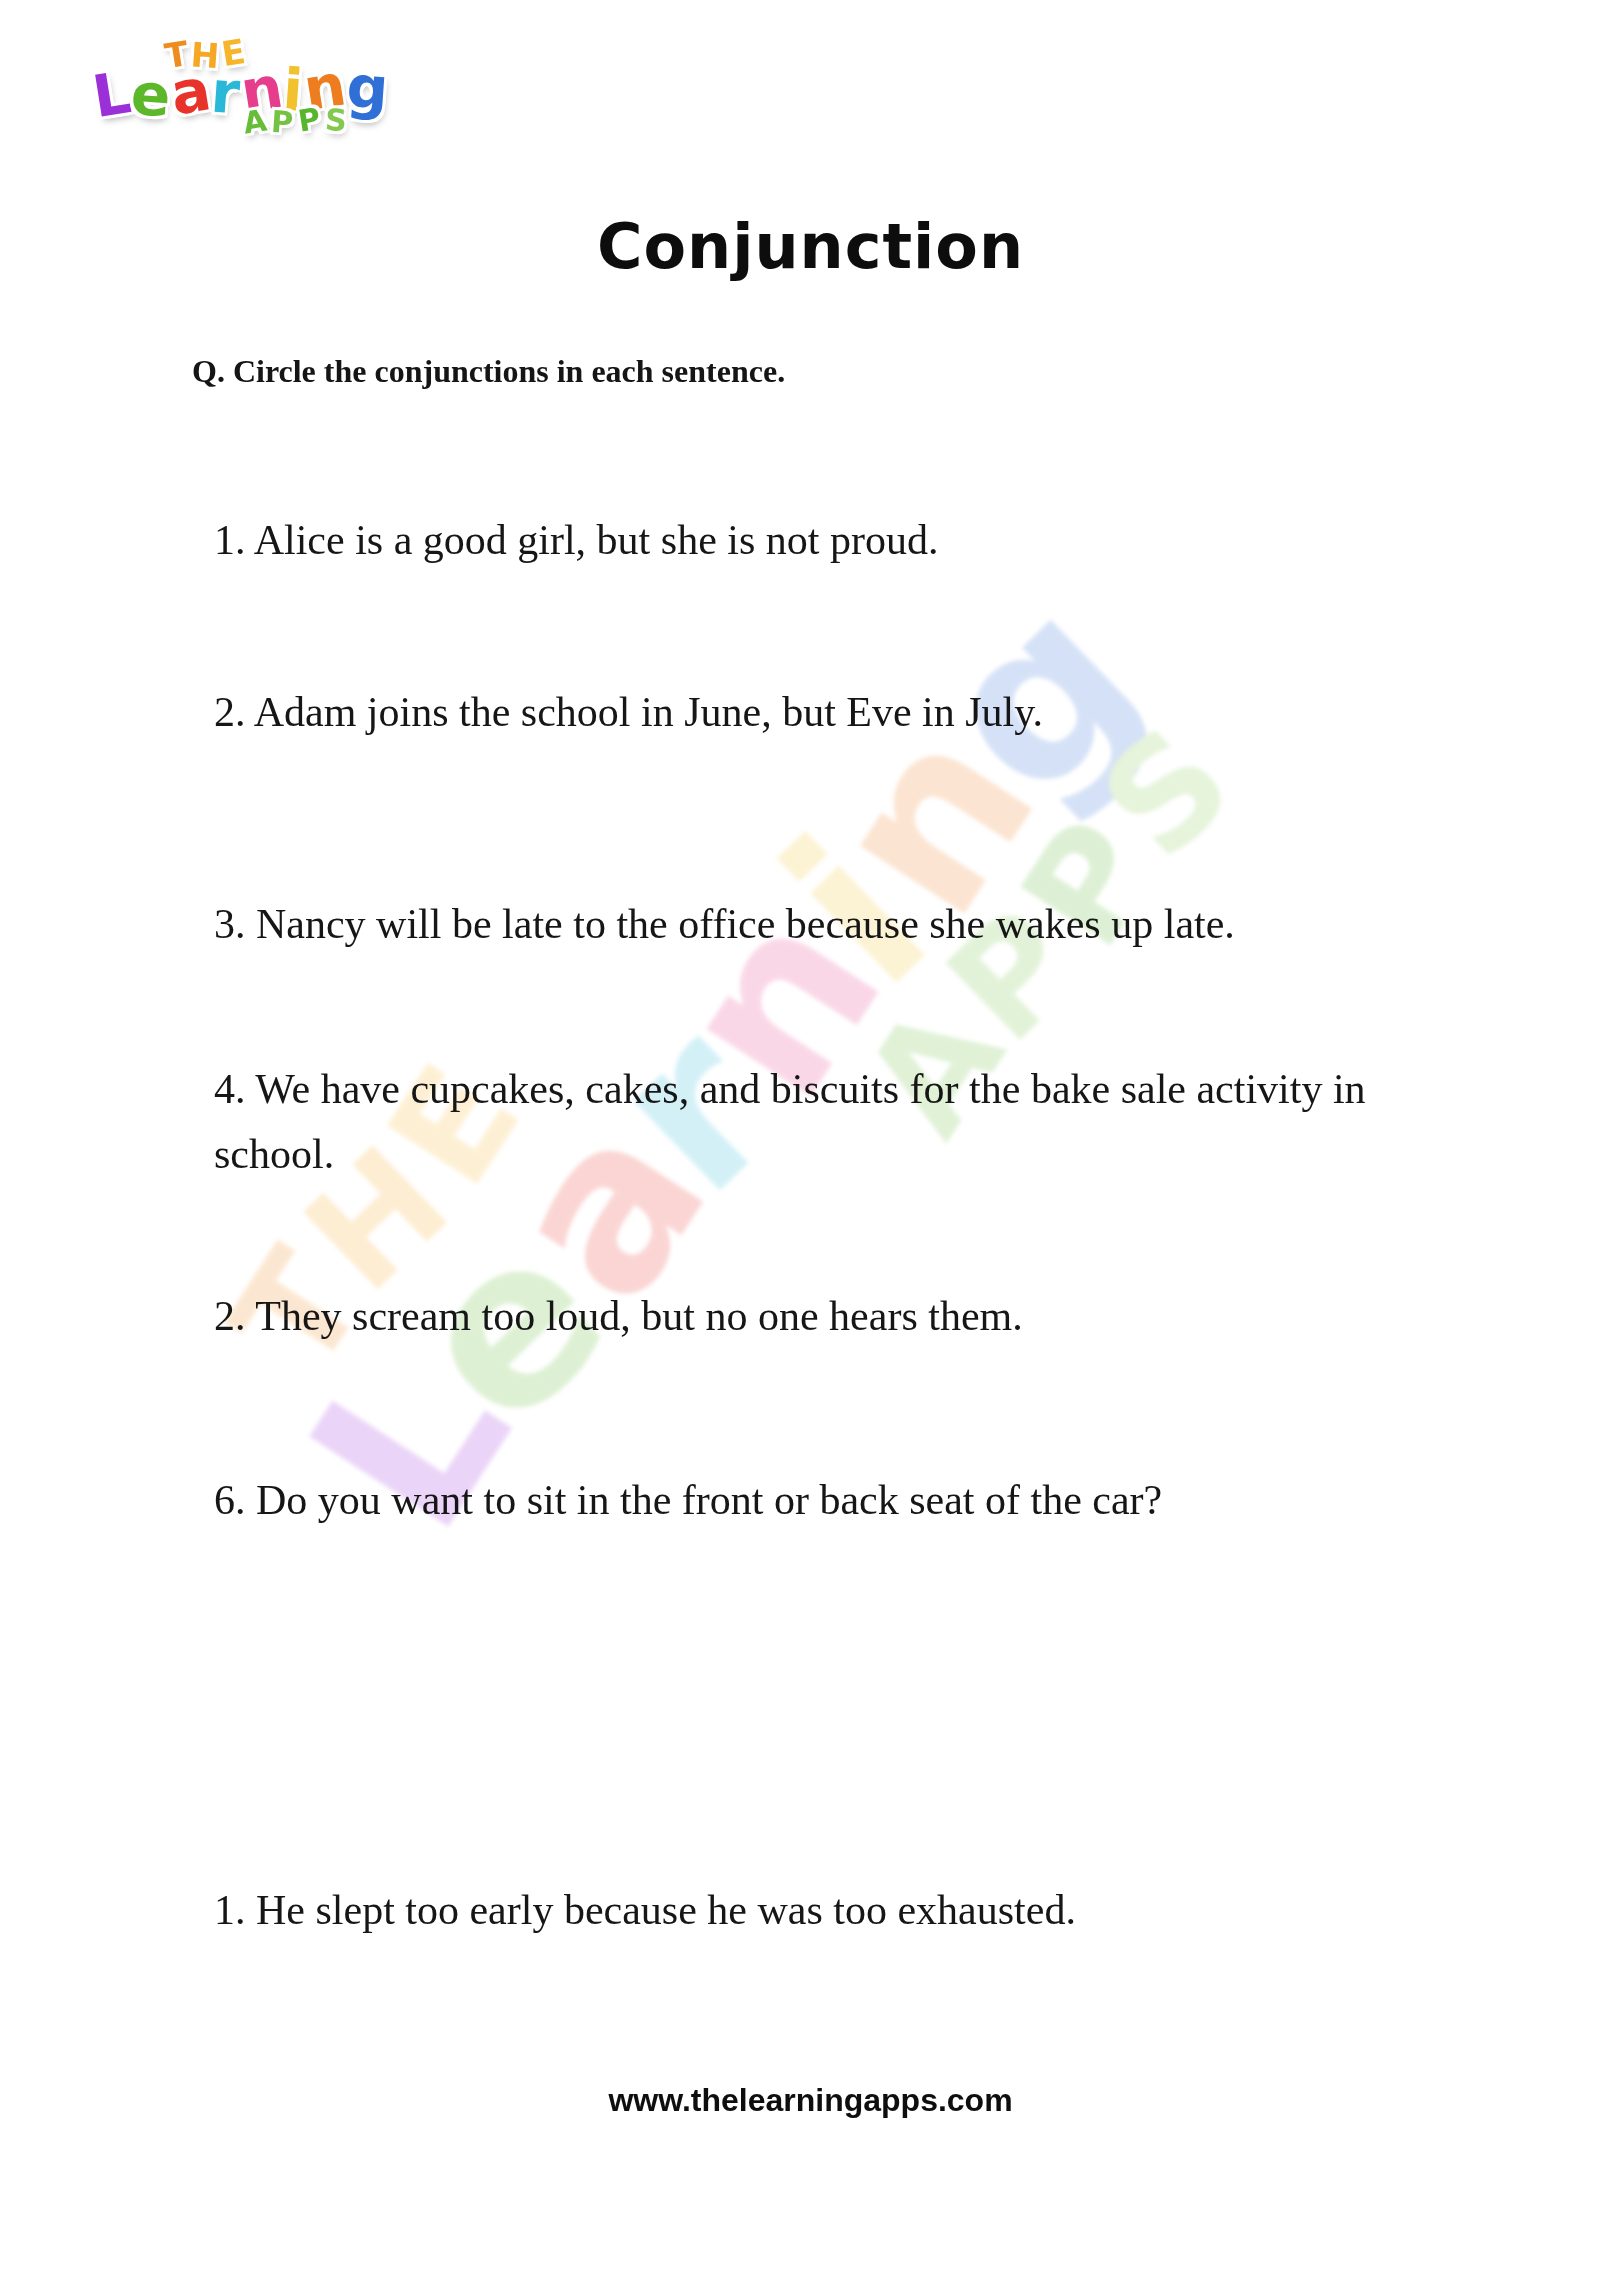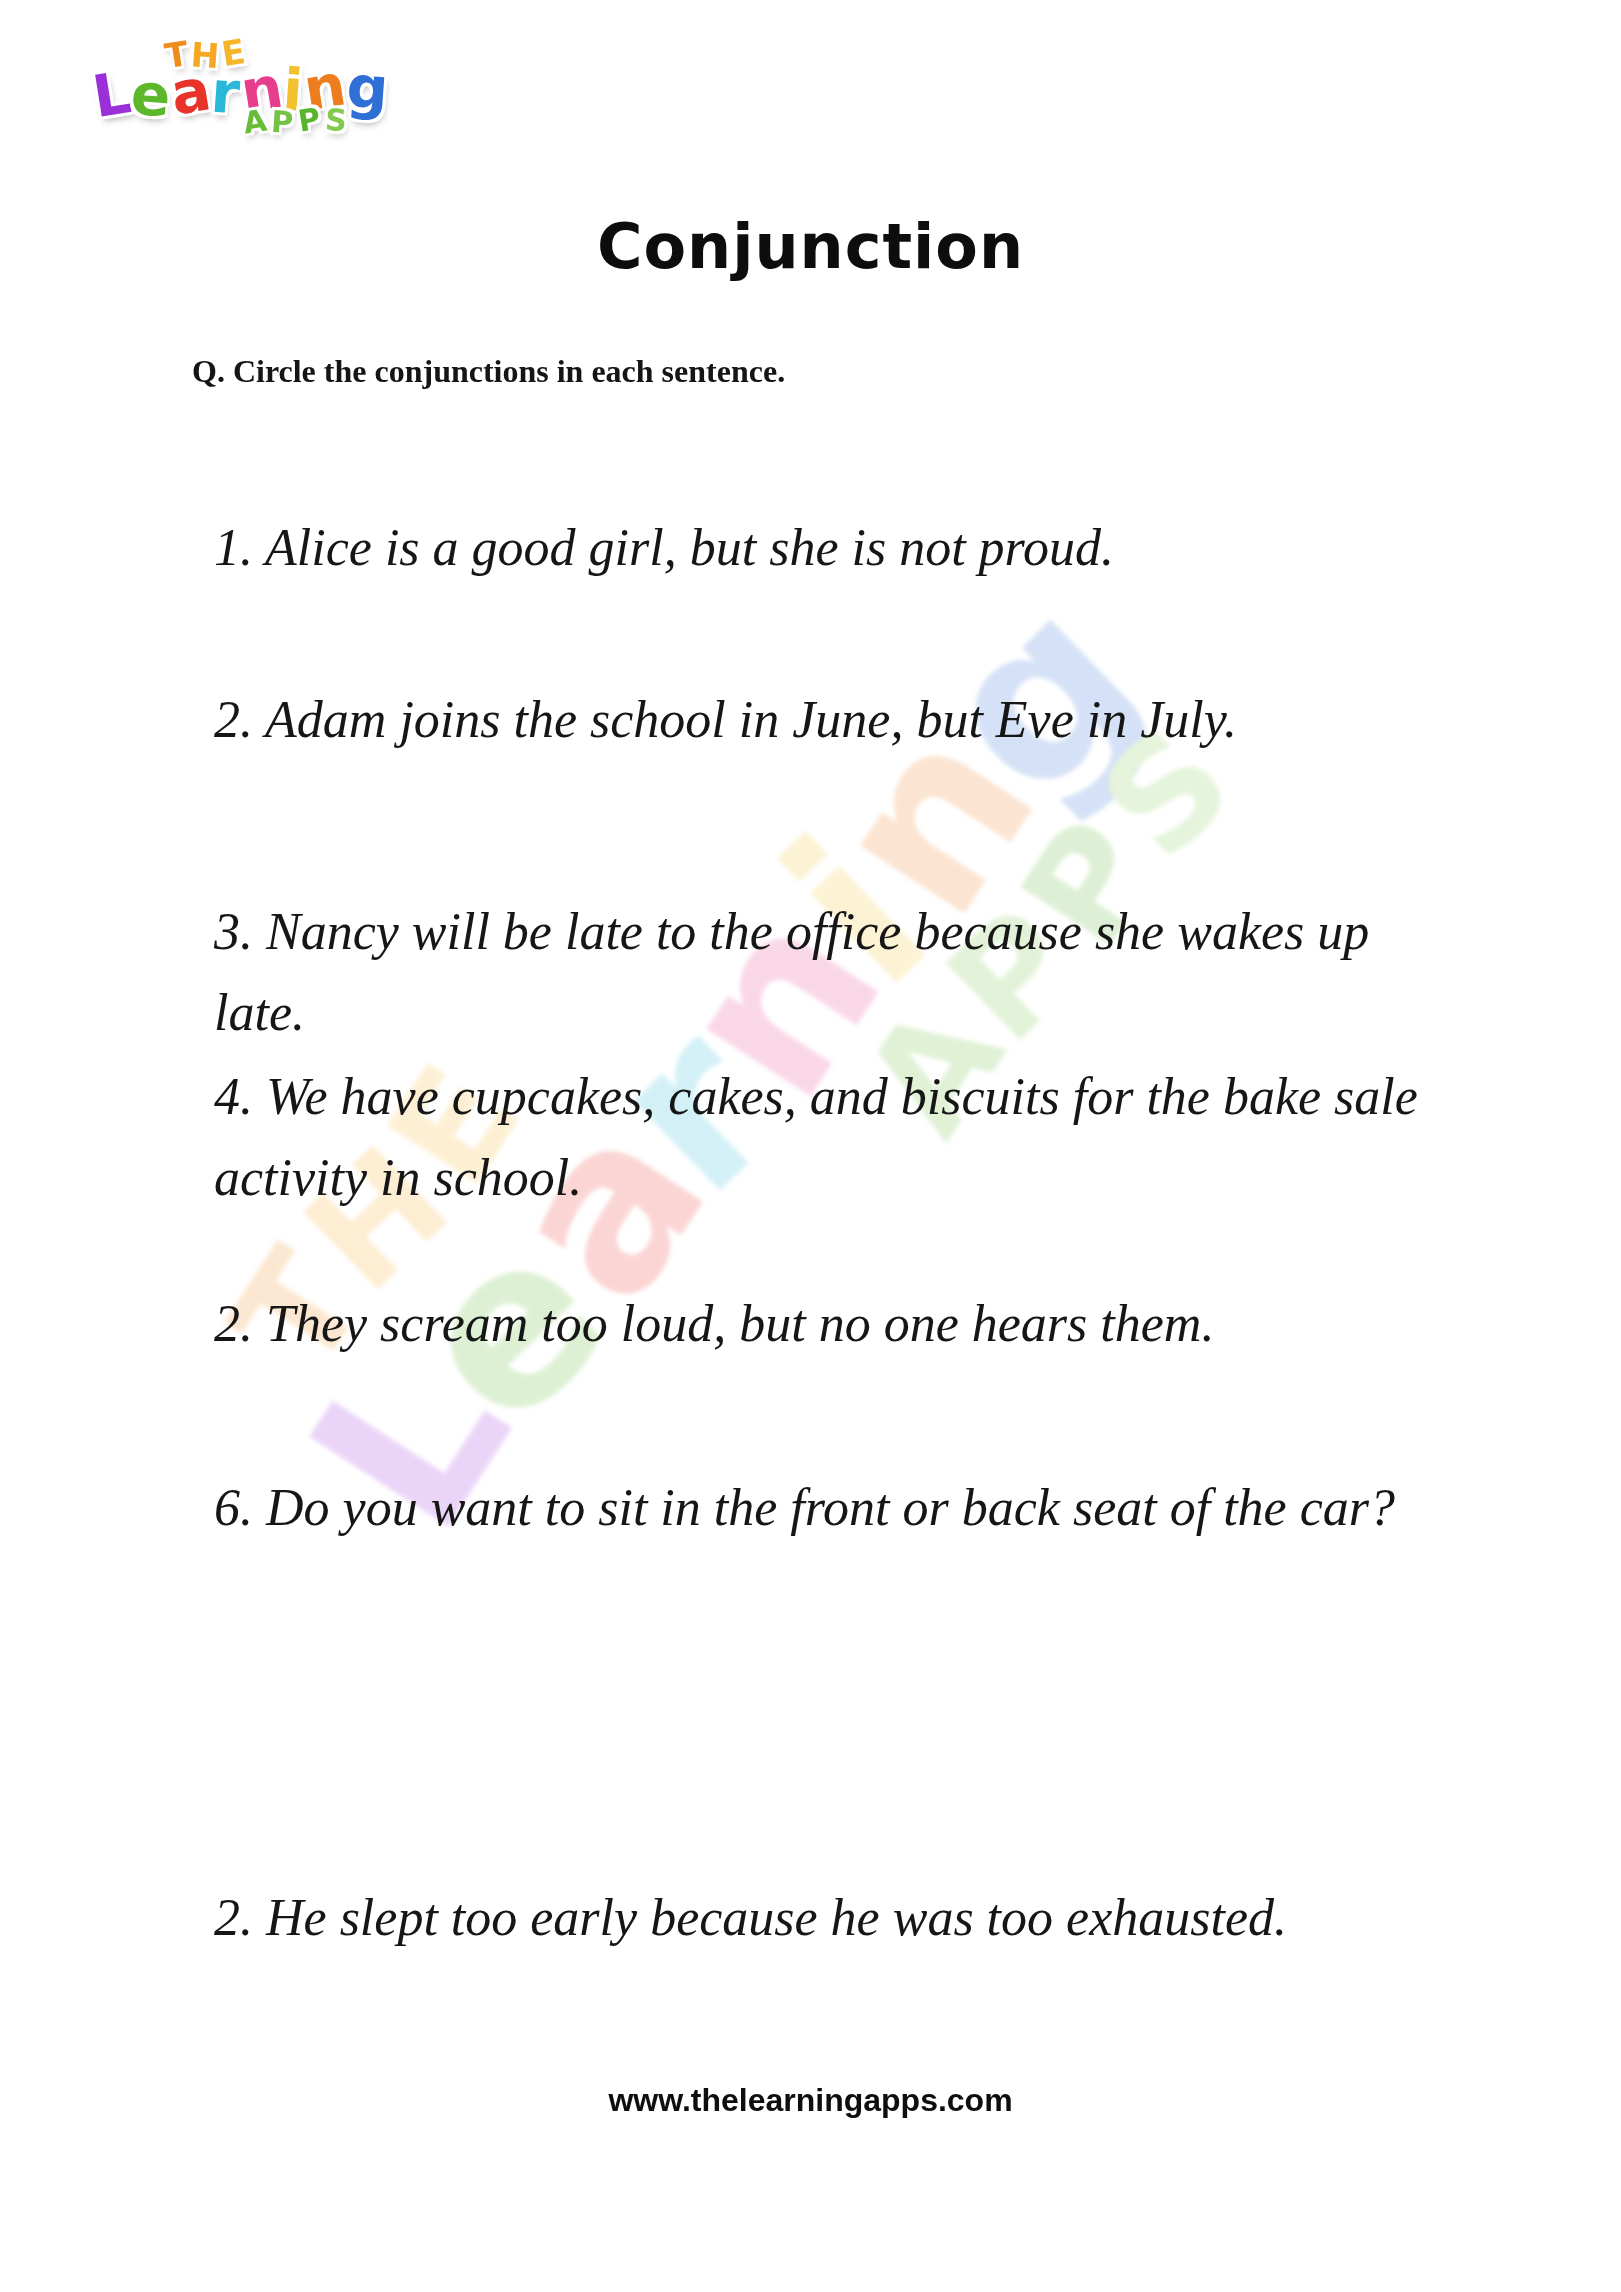--- a/index.html
+++ b/index.html
@@ -56,25 +56,24 @@
   }
   .question{
     position:absolute;left:192px;top:353px;width:1274px;
     font-weight:bold;
     font-size:32px;
     color:#151515;
     z-index:2;
   }
   .sentence{
     position:absolute;left:214px;width:1225px;
-    font-size:52px;
+    font-size:42px;
     line-height:1.55;
     color:#161616;
     z-index:2;
-    font-style:italic;
   }
   .s1{top:508px;} .s2{top:680px;} .s3{top:892px;} .s4{top:1057px;}
   .s5{top:1284px;} .s6{top:1468px;} .s7{top:1674px;} .s8{top:1878px;}
   .footer-url{
     position:absolute;left:0;top:2082px;width:100%;
     text-align:center;
     font-family:"Liberation Sans", sans-serif;
     font-weight:bold;
     font-size:32px;
     color:#0e0e0e;
@@ -101,18 +100,18 @@
   <div class="doc-title">Conjunction</div>
 
   <div class="question">Q. Circle the conjunctions in each sentence.</div>
 
   <div class="sentence s1">1. Alice is a good girl, but she is not proud.</div>
   <div class="sentence s2">2. Adam joins the school in June, but Eve in July.</div>
   <div class="sentence s3">3. Nancy will be late to the office because she wakes up late.</div>
   <div class="sentence s4">4. We have cupcakes, cakes, and biscuits for the bake sale activity in school.</div>
   <div class="sentence s5">2. They scream too loud, but no one hears them.</div>
   <div class="sentence s6">6. Do you want to sit in the front or back seat of the car?</div>
-  <div class="sentence s8">2. He slept too early because he was too exhausted.</div>
+  <div class="sentence s8">1. He slept too early because he was too exhausted.</div>
 
   <div class="footer-url">www.thelearningapps.com</div>
 
 </div>
 
 
 </body></html>

